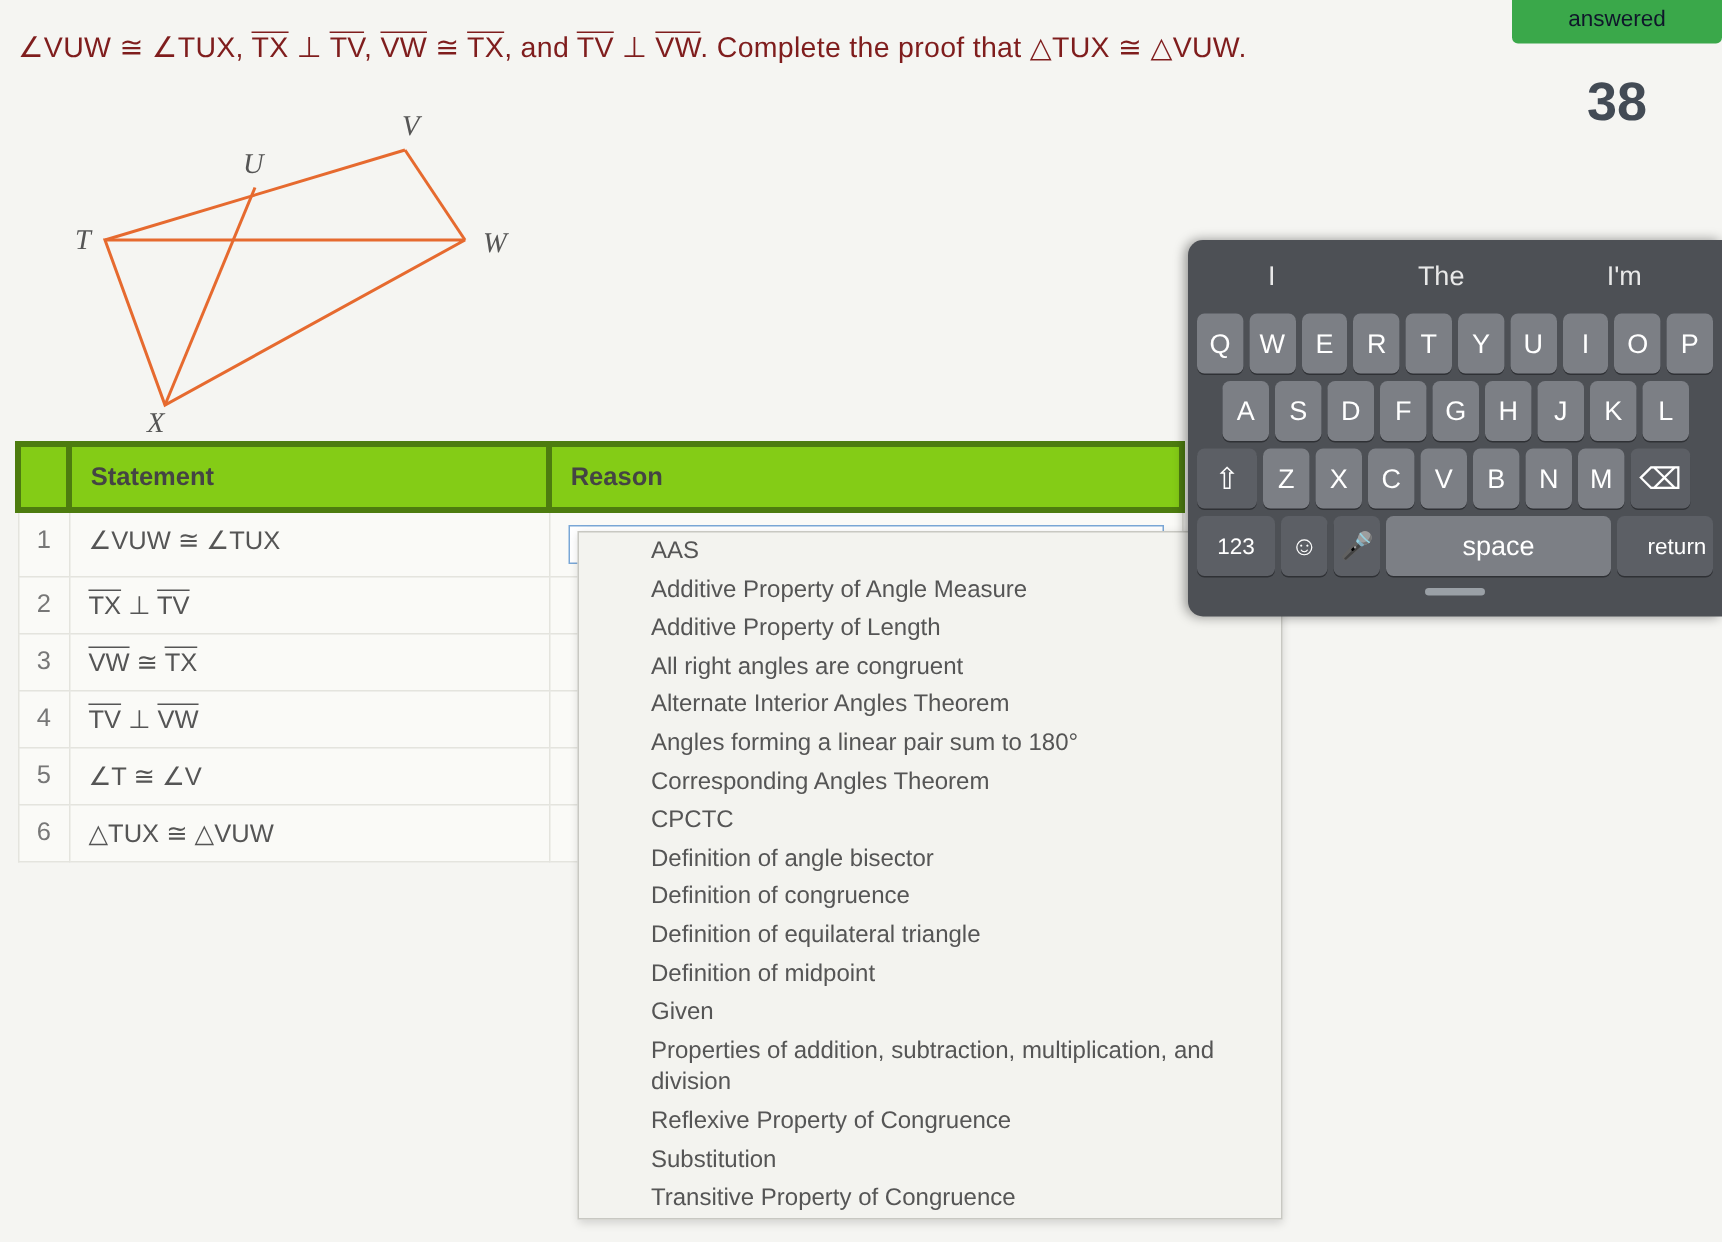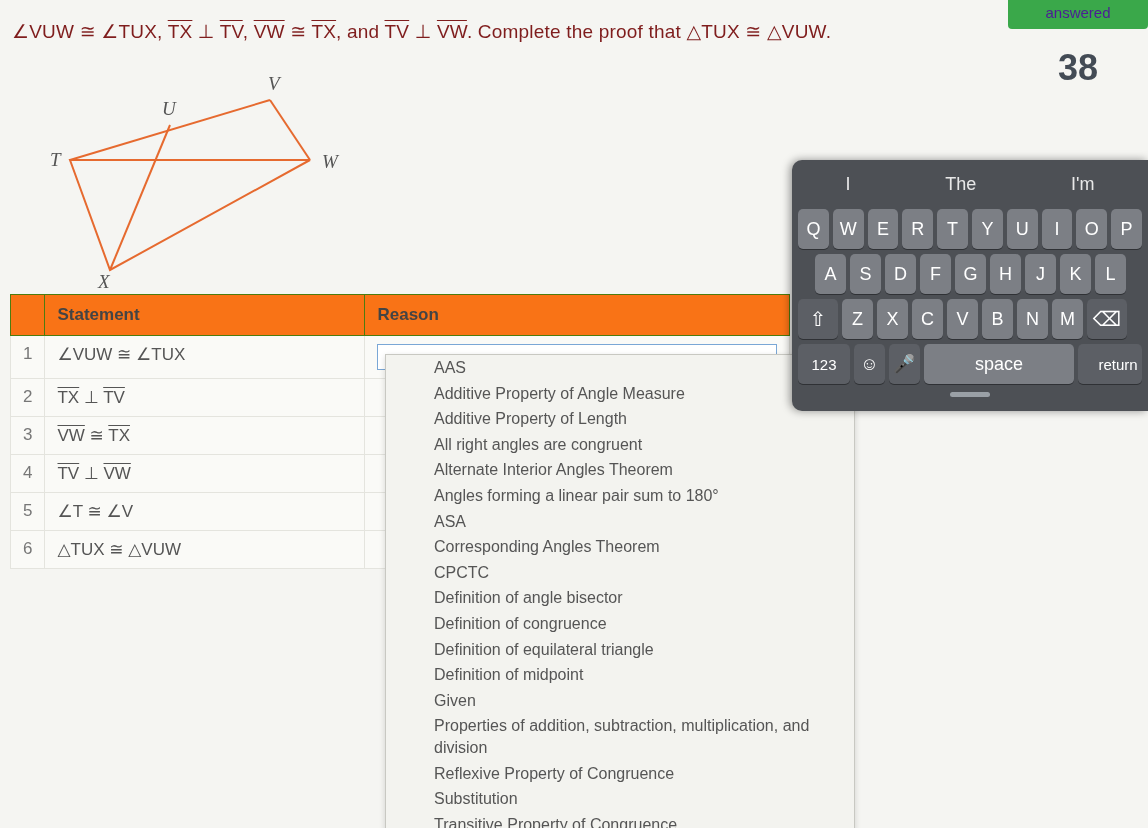--- a/index.html
+++ b/index.html
@@ -20,21 +20,21 @@
     letter-spacing: .2px;
   }
   .ov { text-decoration: overline; }
   .sidebar {
     position: absolute;
     top: 0; right: 0;
     width: 140px;
   }
   .answered {
     background: #3aa84a;
-    color: #4c1d95;
+    color: #0f172a;
     text-align: center;
     font-size: 15px;
     padding: 4px 0 8px;
     border-radius: 0 0 4px 4px;
   }
   .score {
     text-align: center;
     font-size: 36px;
     font-weight: bold;
     color: #434b55;
@@ -57,24 +57,24 @@
   .proof-table {
     position: absolute;
     top: 294px; left: 10px;
     width: 780px;
     border-collapse: collapse;
     font-size: 17px;
     color: #555;
   }
   .proof-table th {
     text-align: left;
-    background: #f97316;
+    background: #84cc16;
     font-weight: bold;
     padding: 10px 12px;
-    border: 1px solid #4d7c0f;
+    border: 4px solid #4d7c0f;
     color: #444;
   }
   .proof-table td {
     padding: 8px 12px;
     border: 1px solid #e4e4de;
     background: #fafaf7;
     vertical-align: top;
   }
   .proof-table td.num { width: 34px; text-align: center; color:#777; }
   .proof-table td.stmt { width: 320px; font-style: normal; }
@@ -207,21 +207,20 @@
 </tbody>
   </table>
 
 <div class="dropdown">
   <div>AAS</div>
   <div>Additive Property of Angle Measure</div>
   <div>Additive Property of Length</div>
   <div>All right angles are congruent</div>
   <div>Alternate Interior Angles Theorem</div>
   <div>Angles forming a linear pair sum to 180°</div>
-  <div>ASA</div>
   <div>Corresponding Angles Theorem</div>
   <div>CPCTC</div>
   <div>Definition of angle bisector</div>
   <div>Definition of congruence</div>
   <div>Definition of equilateral triangle</div>
   <div>Definition of midpoint</div>
   <div>Given</div>
   <div>Properties of addition, subtraction, multiplication, and division</div>
   <div>Reflexive Property of Congruence</div>
   <div>Substitution</div>

